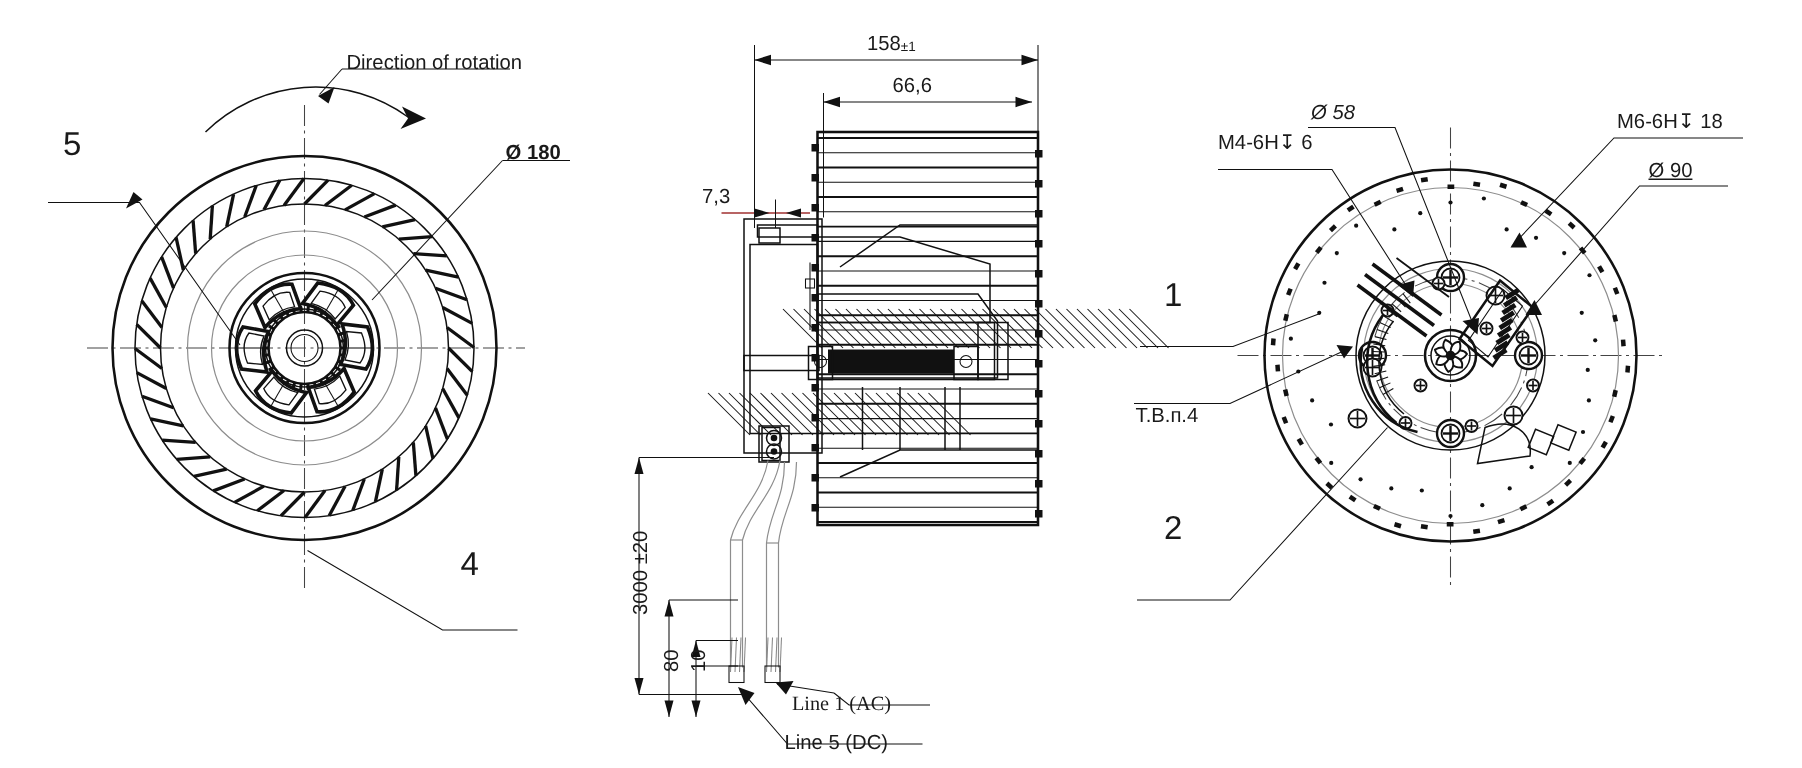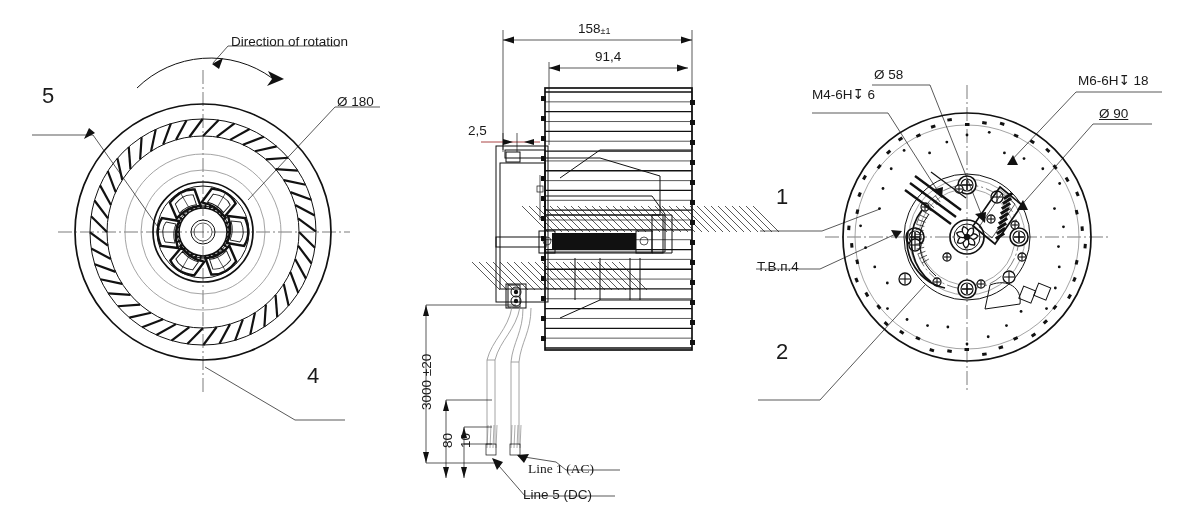--- a/index.html
+++ b/index.html
@@ -671,32 +671,32 @@
 
     <polyline class="ln-thin" points="756,269 820,269 900,232"></polyline>
     <path class="fill-k" d="M 902 231 L 891 230 L 896 239 Z"></path>
 
     <polyline class="ln-thin" points="760,231 822,231 880,209"></polyline>
     <polyline class="ln-thin" points="758,400 820,400 925,285"></polyline>
   </g>
 </svg>
 
 <div class="lbl md" style="left:231px;top:35px;">Direction of rotation</div>
-<div class="lbl md" style="left:337px;top:95px;">Ø 180</div>
+<div class="lbl md" style="left:337px;top:95px;font-weight:bold;">Ø 180</div>
 <div class="lbl big" style="left:42px;top:85px;">5</div>
 <div class="lbl big" style="left:307px;top:365px;">4</div>
 
 <div class="lbl md" style="left:578px;top:22px;"><span>158</span><span class="sub">±1</span></div>
-<div class="lbl md" style="left:595px;top:50px;">91,4</div>
-<div class="lbl md" style="left:468px;top:124px;">2,5</div>
+<div class="lbl md" style="left:595px;top:50px;">66,6</div>
+<div class="lbl md" style="left:468px;top:124px;">7,3</div>
 <div class="lbl md vert" style="left:420px;top:410px;transform:rotate(-90deg);">3000 ±20</div>
 <div class="lbl md vert" style="left:441px;top:448px;transform:rotate(-90deg);">80</div>
 <div class="lbl md vert" style="left:459px;top:448px;transform:rotate(-90deg);">10</div>
 <div class="lbl md" style="left:528px;top:462px;font-family:Liberation Serif, serif;">Line 1 (AC)</div>
 <div class="lbl md" style="left:523px;top:488px;">Line 5 (DC)</div>
 
-<div class="lbl md" style="left:874px;top:68px;">Ø 58</div>
+<div class="lbl md" style="left:874px;top:68px;font-style:italic;">Ø 58</div>
 <div class="lbl md" style="left:812px;top:88px;">M4-6H↧ 6</div>
 <div class="lbl md" style="left:1078px;top:74px;">M6-6H↧ 18</div>
 <div class="lbl md" style="left:1099px;top:107px;text-decoration:underline;">Ø 90</div>
-<div class="lbl md" style="left:757px;top:260px;">T.B.п.4</div>
+<div class="lbl md" style="left:757px;top:270px;">T.B.п.4</div>
 <div class="lbl big" style="left:776px;top:186px;">1</div>
 <div class="lbl big" style="left:776px;top:341px;">2</div>
 
 </body></html>

